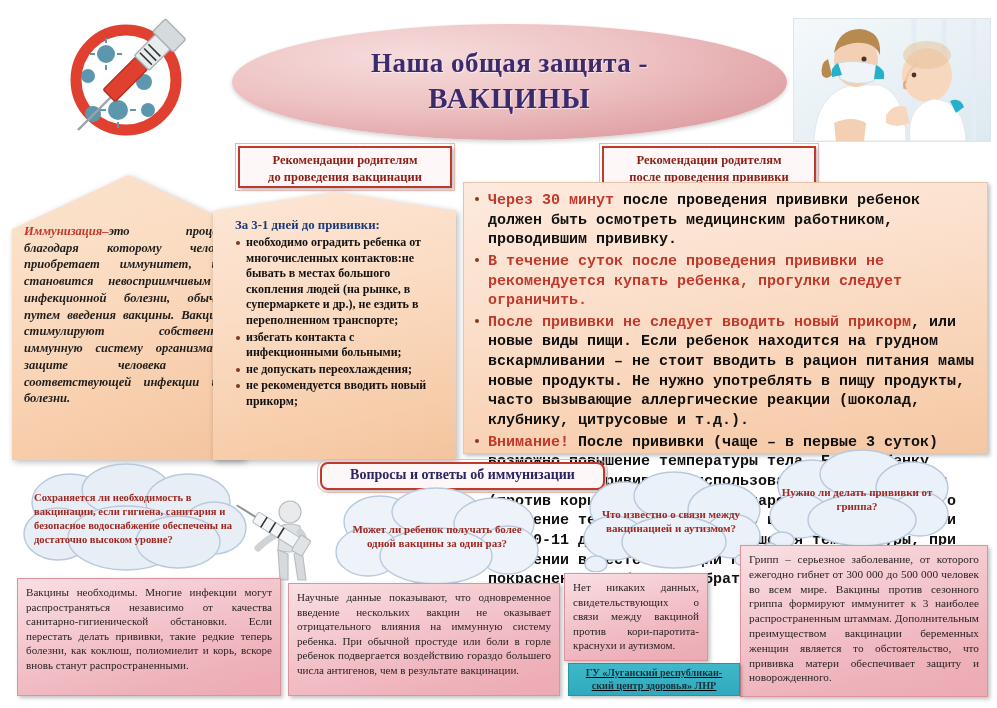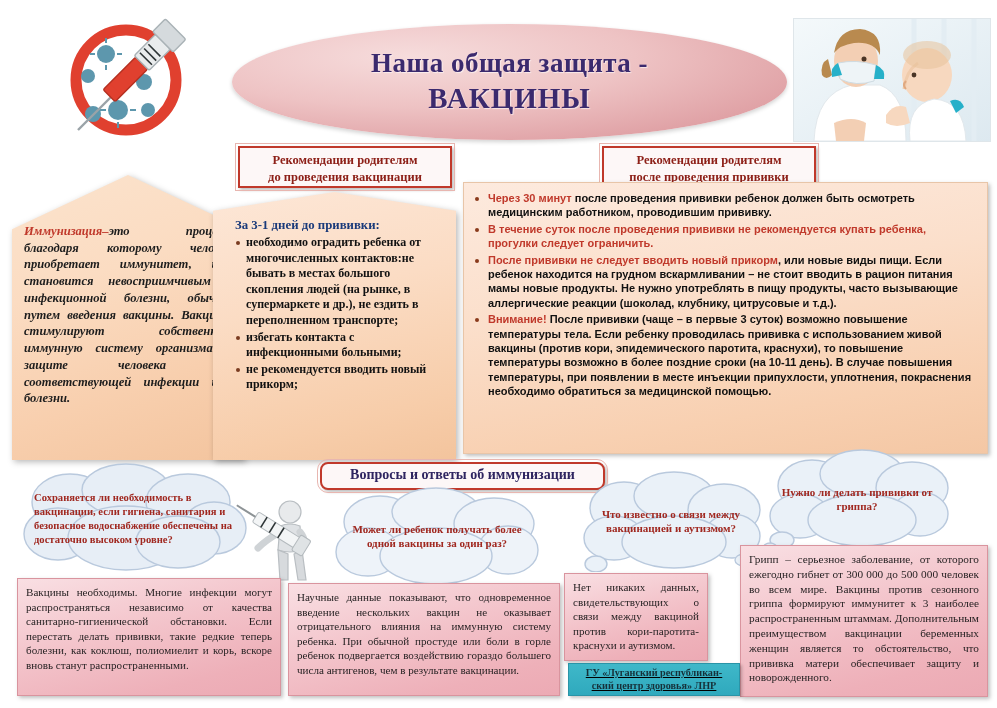--- a/index.html
+++ b/index.html
@@ -124,22 +124,22 @@
   .bigpanel{
     position:absolute;left:463px;top:182px;width:525px;height:272px;
     background:linear-gradient(170deg,#fdeade 0%,#fbdfcb 40%,#f8d0b1 78%,#f4c7a4 100%);
     border:1px solid #e8c5a8;
     box-shadow:2px 2px 4px rgba(0,0,0,.25);
     box-sizing:border-box;padding:8px 12px 8px 10px;
   }
   .bigpanel ul{margin:0;padding:0;list-style:none;}
   .bigpanel li{
     position:relative;padding-left:14px;margin-bottom:2px;
-    font-family:Liberation Sans, sans-serif;
-    font-size:11px;font-weight:bold;color:#111;line-height:1.31;
+    font-family:Liberation Mono, monospace;
+    font-size:15px;font-weight:bold;color:#111;line-height:1.31;
   }
   .bigpanel li:before{
     content:"";position:absolute;left:1px;top:6px;
     width:4px;height:4px;border-radius:50%;background:#8a3a1c;
   }
   .hl-red{color:#c0392b;}
 
   
   #qa-banner{left:320px;top:462px;width:285px;height:28px;padding:2px 4px;border-radius:8px;}
   #qa-banner span{font-size:14px;color:#2e2460;font-weight:bold;}
@@ -300,20 +300,21 @@
       <p><span class="lead">Иммунизация–</span><span>это процесс, благодаря которому человек приобретает иммунитет, или становится невосприимчивым к инфекционной болезни, обычно, путем введения вакцины. Вакцины стимулируют собственную иммунную систему организма к защите человека от соответствующей инфекции или болезни.</span></p>
     </div>
   </div>
 
   <div class="penta">
     <div class="penta-shape">
       <div class="title">За 3-1 дней до прививки:</div>
       <ul>
         <li>необходимо оградить ребенка от многочисленных контактов:не бывать в местах большого скопления людей (на рынке, в супермаркете и др.), не ездить в переполненном транспорте;</li>
         <li>избегать контакта с инфекционными больными;</li>
+        <li>не допускать переохлаждения;</li>
         <li>не рекомендуется вводить новый прикорм;</li>
       </ul>
     </div>
   </div>
 
   <div class="bigpanel">
     <ul>
       <li><span class="hl-red">Через 30 минут</span><span> после проведения прививки ребенок должен быть осмотреть медицинским работником, проводившим прививку.</span></li>
       <li><span class="hl-red">В течение суток после проведения прививки не рекомендуется купать ребенка, прогулки следует ограничить.</span><span></span></li>
       <li><span class="hl-red">После прививки не следует вводить новый прикорм</span><span>, или новые виды пищи. Если ребенок находится на грудном вскармливании – не стоит вводить в рацион питания мамы новые продукты. Не нужно употреблять в пищу продукты, часто вызывающие аллергические реакции (шоколад, клубнику, цитрусовые и т.д.).</span></li>

